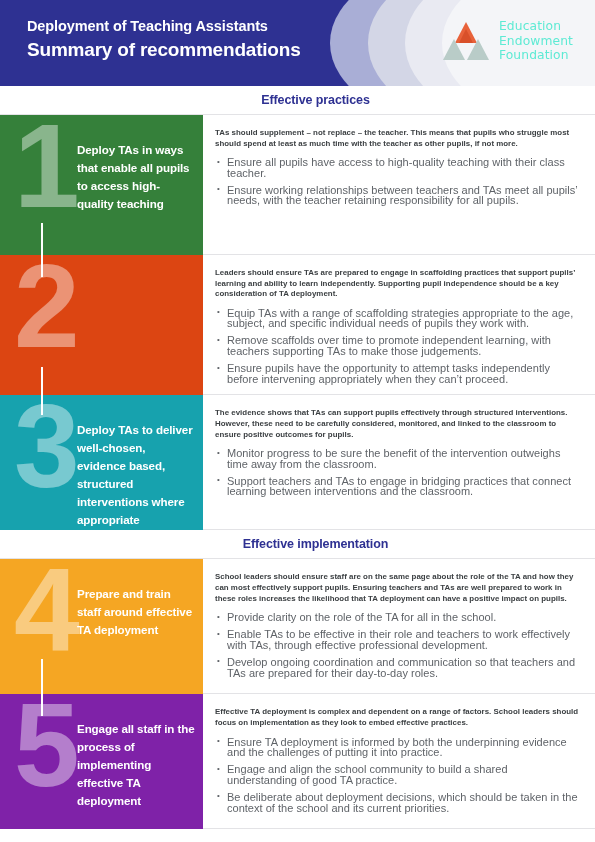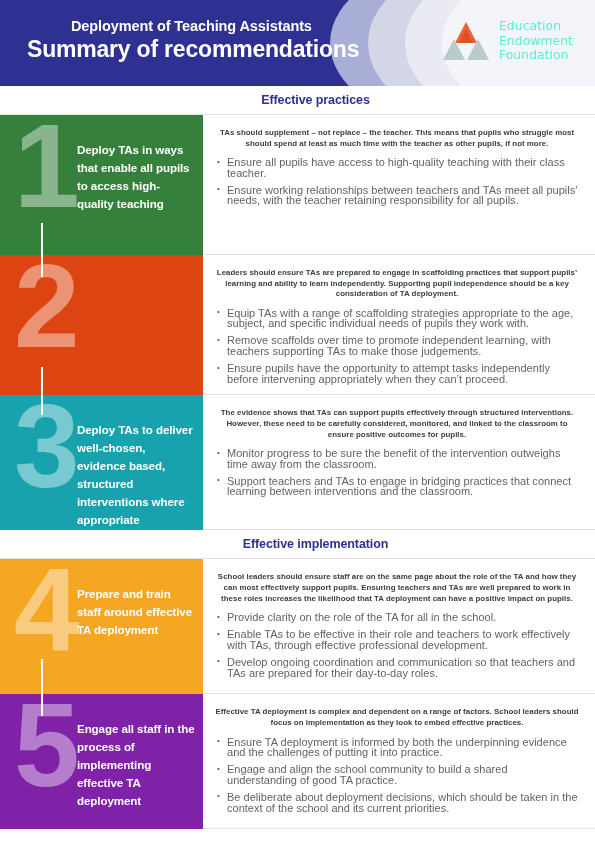--- a/index.html
+++ b/index.html
@@ -28,24 +28,23 @@
   .c3{ left:405px; width:250px; background:#e9eaf2; }
   .c4{ left:442px; width:260px; background:#f4f5f8; }
 
   .hdr-text{
     position:absolute;left:27px;top:17px;
     color:#ffffff;z-index:5;
   }
   .hdr-line1{
     font-size:14.5px;font-weight:bold;letter-spacing:-0.1px;
     line-height:19px;
-    margin-left:44px;
   }
   .hdr-line2{
-    font-size:23px;font-weight:bold;letter-spacing:-0.2px;
+    font-size:19px;font-weight:bold;letter-spacing:-0.2px;
     line-height:25px;margin-top:1px;
   }
 
   
   .logo{
     position:absolute;right:22px;top:19px;z-index:6;
     display:flex;align-items:center;gap:9px;
   }
   .logo-mark{width:48px;height:44px;display:block;}
   .logo-words{
@@ -93,21 +92,21 @@
   }
 
   .right{
     flex:1;background:#ffffff;
     padding:13px 16px 10px 12px;
     border-bottom:1px solid #e3e3e6;
     box-sizing:border-box;
   }
   .lede{
     font-size:7.9px;line-height:10.6px;font-weight:bold;
-    color:#3c4043;margin:0 0 8px 0;letter-spacing:0.02px;text-align:center;
+    color:#3c4043;margin:0 0 8px 0;letter-spacing:0.02px;
   }
   ul.bullets{margin:0;padding:0;list-style:none;}
   ul.bullets li{
     position:relative;
     font-size:11px;line-height:10.6px;color:#5f6368;
     padding-left:12px;margin-bottom:6.5px;
     letter-spacing:0.02px;
   }
   ul.bullets li:last-child{margin-bottom:0;}
   ul.bullets li::before{

